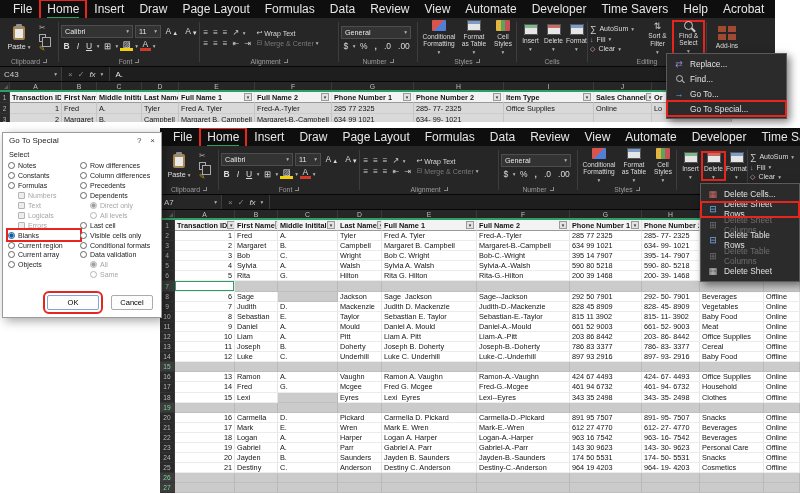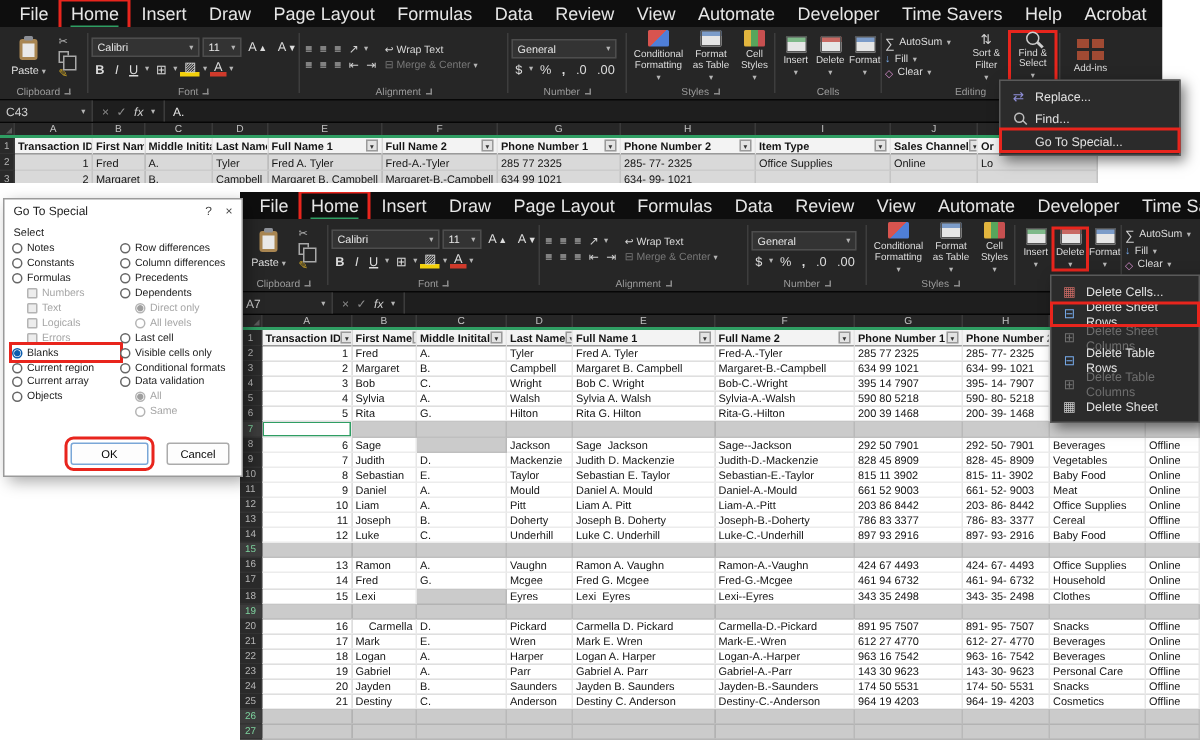--- a/index.html
+++ b/index.html
@@ -452,20 +452,26 @@
       <span>Replace...</span>
     </div>
 
     <div class="mitem">
       <span class="mic search-icon">
         <i></i>
       </span>
       <span>Find...</span>
     </div>
 
+    <div class="mitem">
+      <span class="mic goto-icon">
+        <i></i>
+      </span>
+      <span>Go To...</span>
+    </div>
 
     <div class="mitem ann">
       <span class="mic">
         <i></i>
       </span>
       <span>Go To Special...</span>
     </div>
   </div>
 
 <div class="dlg">
@@ -1091,21 +1097,21 @@
         <span class="sh-cell gray" style="width: 95px;"><span></span></span>
         <span class="sh-cell gray" style="width: 93px;"><span></span></span>
         <span class="sh-cell gray" style="width: 72px;"><span></span></span>
         <span class="sh-cell gray" style="width: 58px;"><span></span></span>
         <span class="sh-cell gray" style="width: 64px;"><span></span></span>
         <span class="sh-cell gray" style="width: 36px;"><span></span></span>
       </div>
       <div class="sh-row">
         <span class="sh-rh" style="width: 15px;">20</span>
         <span class="sh-cell num" style="width: 60px;"><span>16</span></span>
-        <span class="sh-cell" style="width: 43px; justify-content: flex-end;"><span>Carmella</span></span>
+        <span class="sh-cell" style="width: 43px;"><span>Carmella</span></span>
         <span class="sh-cell" style="width: 60px;"><span>D.</span></span>
         <span class="sh-cell" style="width: 44px;"><span>Pickard</span></span>
         <span class="sh-cell" style="width: 95px;"><span>Carmella D. Pickard</span></span>
         <span class="sh-cell" style="width: 93px;"><span>Carmella-D.-Pickard</span></span>
         <span class="sh-cell" style="width: 72px;"><span>891 95 7507</span></span>
         <span class="sh-cell" style="width: 58px;"><span>891- 95- 7507</span></span>
         <span class="sh-cell" style="width: 64px;"><span>Snacks</span></span>
         <span class="sh-cell" style="width: 36px;"><span>Offline</span></span>
       </div>
       <div class="sh-row">

